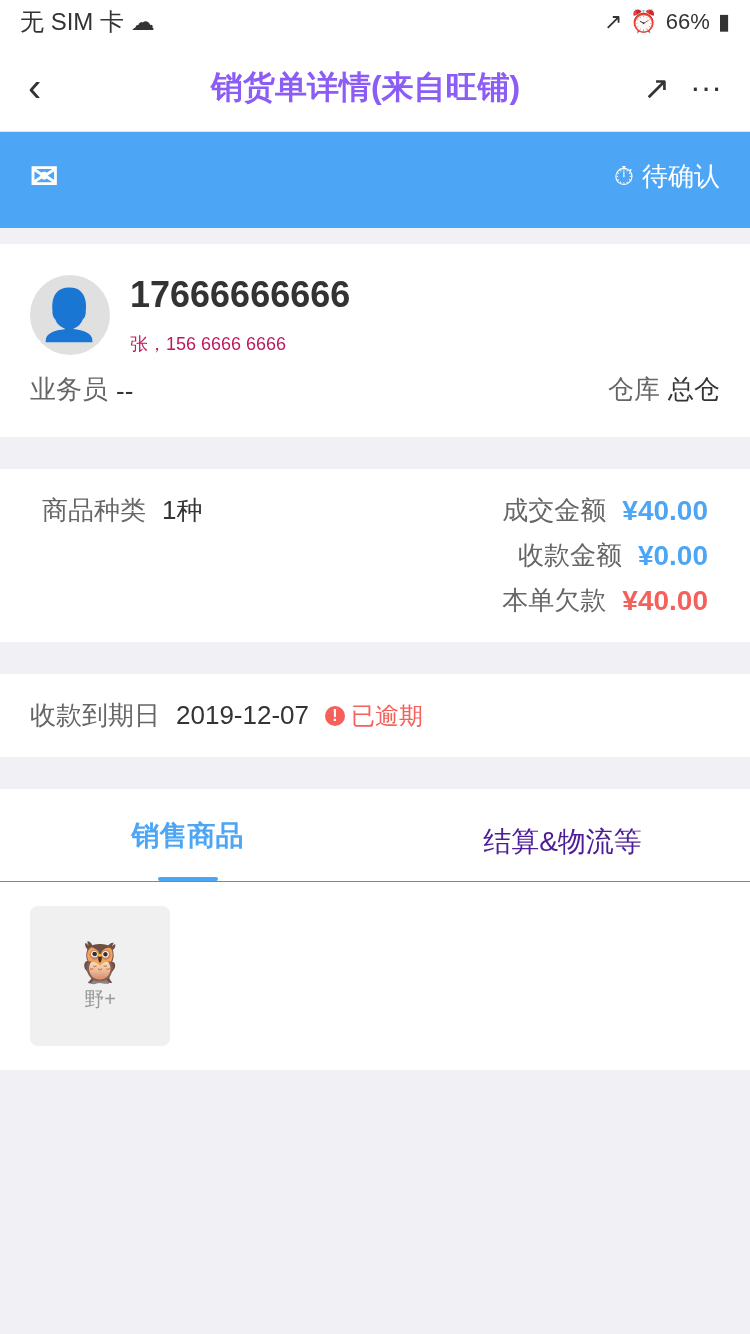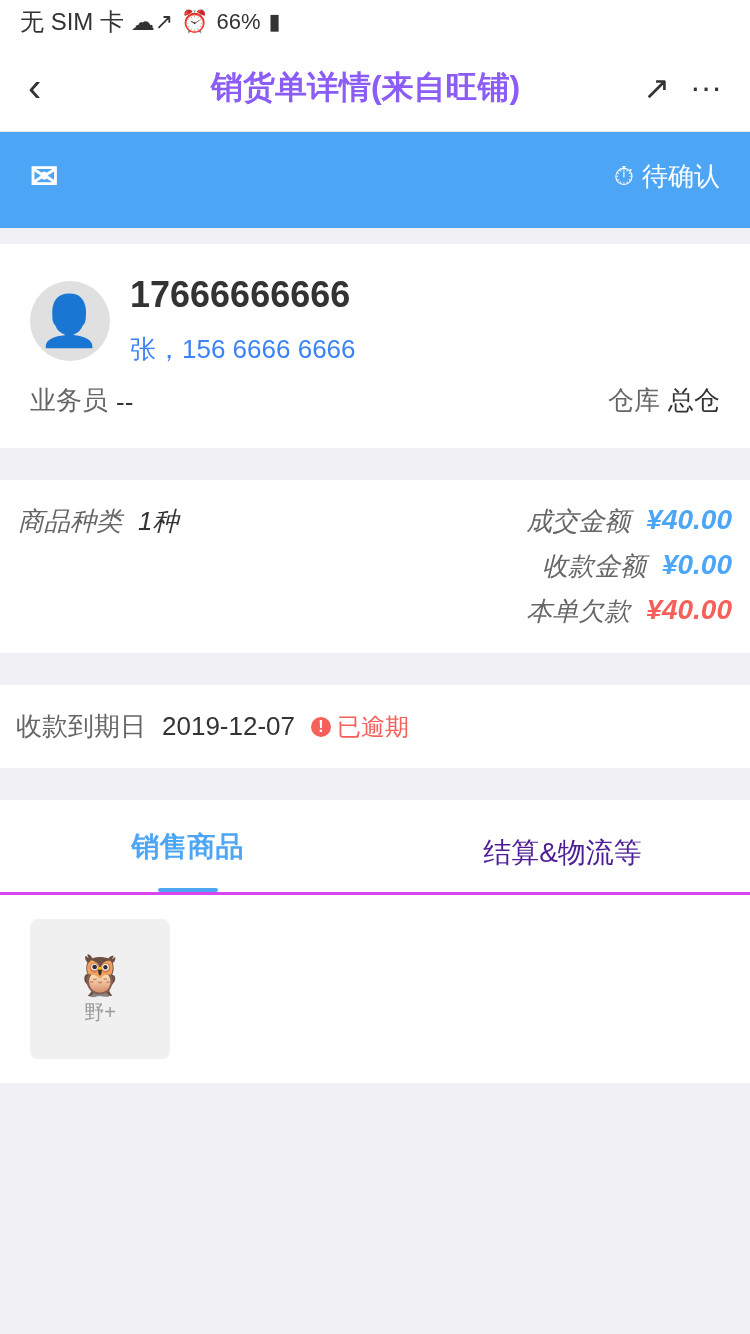--- a/index.html
+++ b/index.html
@@ -12,20 +12,21 @@
       font-size: 28px;
       color: #333;
     }
 
     
     .status-bar {
       background: #fff;
       height: 44px;
       display: flex;
       align-items: center;
+      justify-content: space-between;
       padding: 0 20px;
       font-size: 24px;
       font-weight: 500;
     }
     .status-left { display: flex; align-items: center; gap: 10px; }
     .status-center { font-size: 28px; font-weight: 600; }
     .status-right { display: flex; align-items: center; gap: 8px; font-size: 22px; }
 
     
     .nav-bar {
@@ -114,22 +115,22 @@
     .avatar-icon {
       font-size: 50px;
       color: #999;
     }
     .customer-name {
       font-size: 36px;
       font-weight: 600;
       color: #333;
     }
     .customer-detail {
-      font-size: 26px;
-      color: #3b82f6;
+      font-size: 18px;
+      color: #be185d;
       margin-top: 16px;
     }
     .customer-meta {
       display: flex;
       align-items: center;
       justify-content: space-between;
       margin-top: 16px;
     }
     .meta-item {
       font-size: 26px;
@@ -138,23 +139,22 @@
       align-items: flex-end;
       gap: 8px;
     }
     .meta-value {
       color: #333;
     }
 
     
     .summary-section {
       background: #fff;
-      padding: 24px 18px;
+      padding: 24px 42px;
       margin-bottom: 16px;
-      font-style: italic;
     }
     .summary-row {
       display: flex;
       align-items: flex-start;
       justify-content: space-between;
     }
     .summary-left {
       display: flex;
       align-items: center;
       gap: 16px;
@@ -168,37 +168,38 @@
       color: #333;
     }
     .summary-right {
       display: flex;
       flex-direction: column;
       align-items: flex-end;
       gap: 10px;
     }
     .amount-row {
       display: flex;
+      align-items: center;
       gap: 16px;
     }
     .amount-label {
       font-size: 26px;
       color: #666;
     }
     .amount-value {
       font-size: 28px;
       font-weight: 600;
     }
     .amount-blue { color: #4da6f5; }
     .amount-red { color: #f5605a; }
 
     
     .due-section {
       background: #fff;
-      padding: 24px 16px;
+      padding: 24px 30px;
       margin-bottom: 16px;
       display: flex;
       align-items: center;
       gap: 16px;
     }
     .due-label { font-size: 26px; color: #666; }
     .due-date { font-size: 26px; color: #333; }
     .overdue-badge {
       display: flex;
       align-items: center;
@@ -219,21 +220,21 @@
       font-weight: bold;
     }
 
     
     .tabs-section {
       background: #fff;
       margin-bottom: 0;
     }
     .tabs-header {
       display: flex;
-      border-bottom: 3px solid #d946ef;
+      border-bottom: 1px solid #d946ef;
     }
     .tab-item {
       flex: 1;
       text-align: center;
       padding: 28px 0 20px;
       font-size: 28px;
       cursor: pointer;
       position: relative;
     }
     .tab-item.active {

